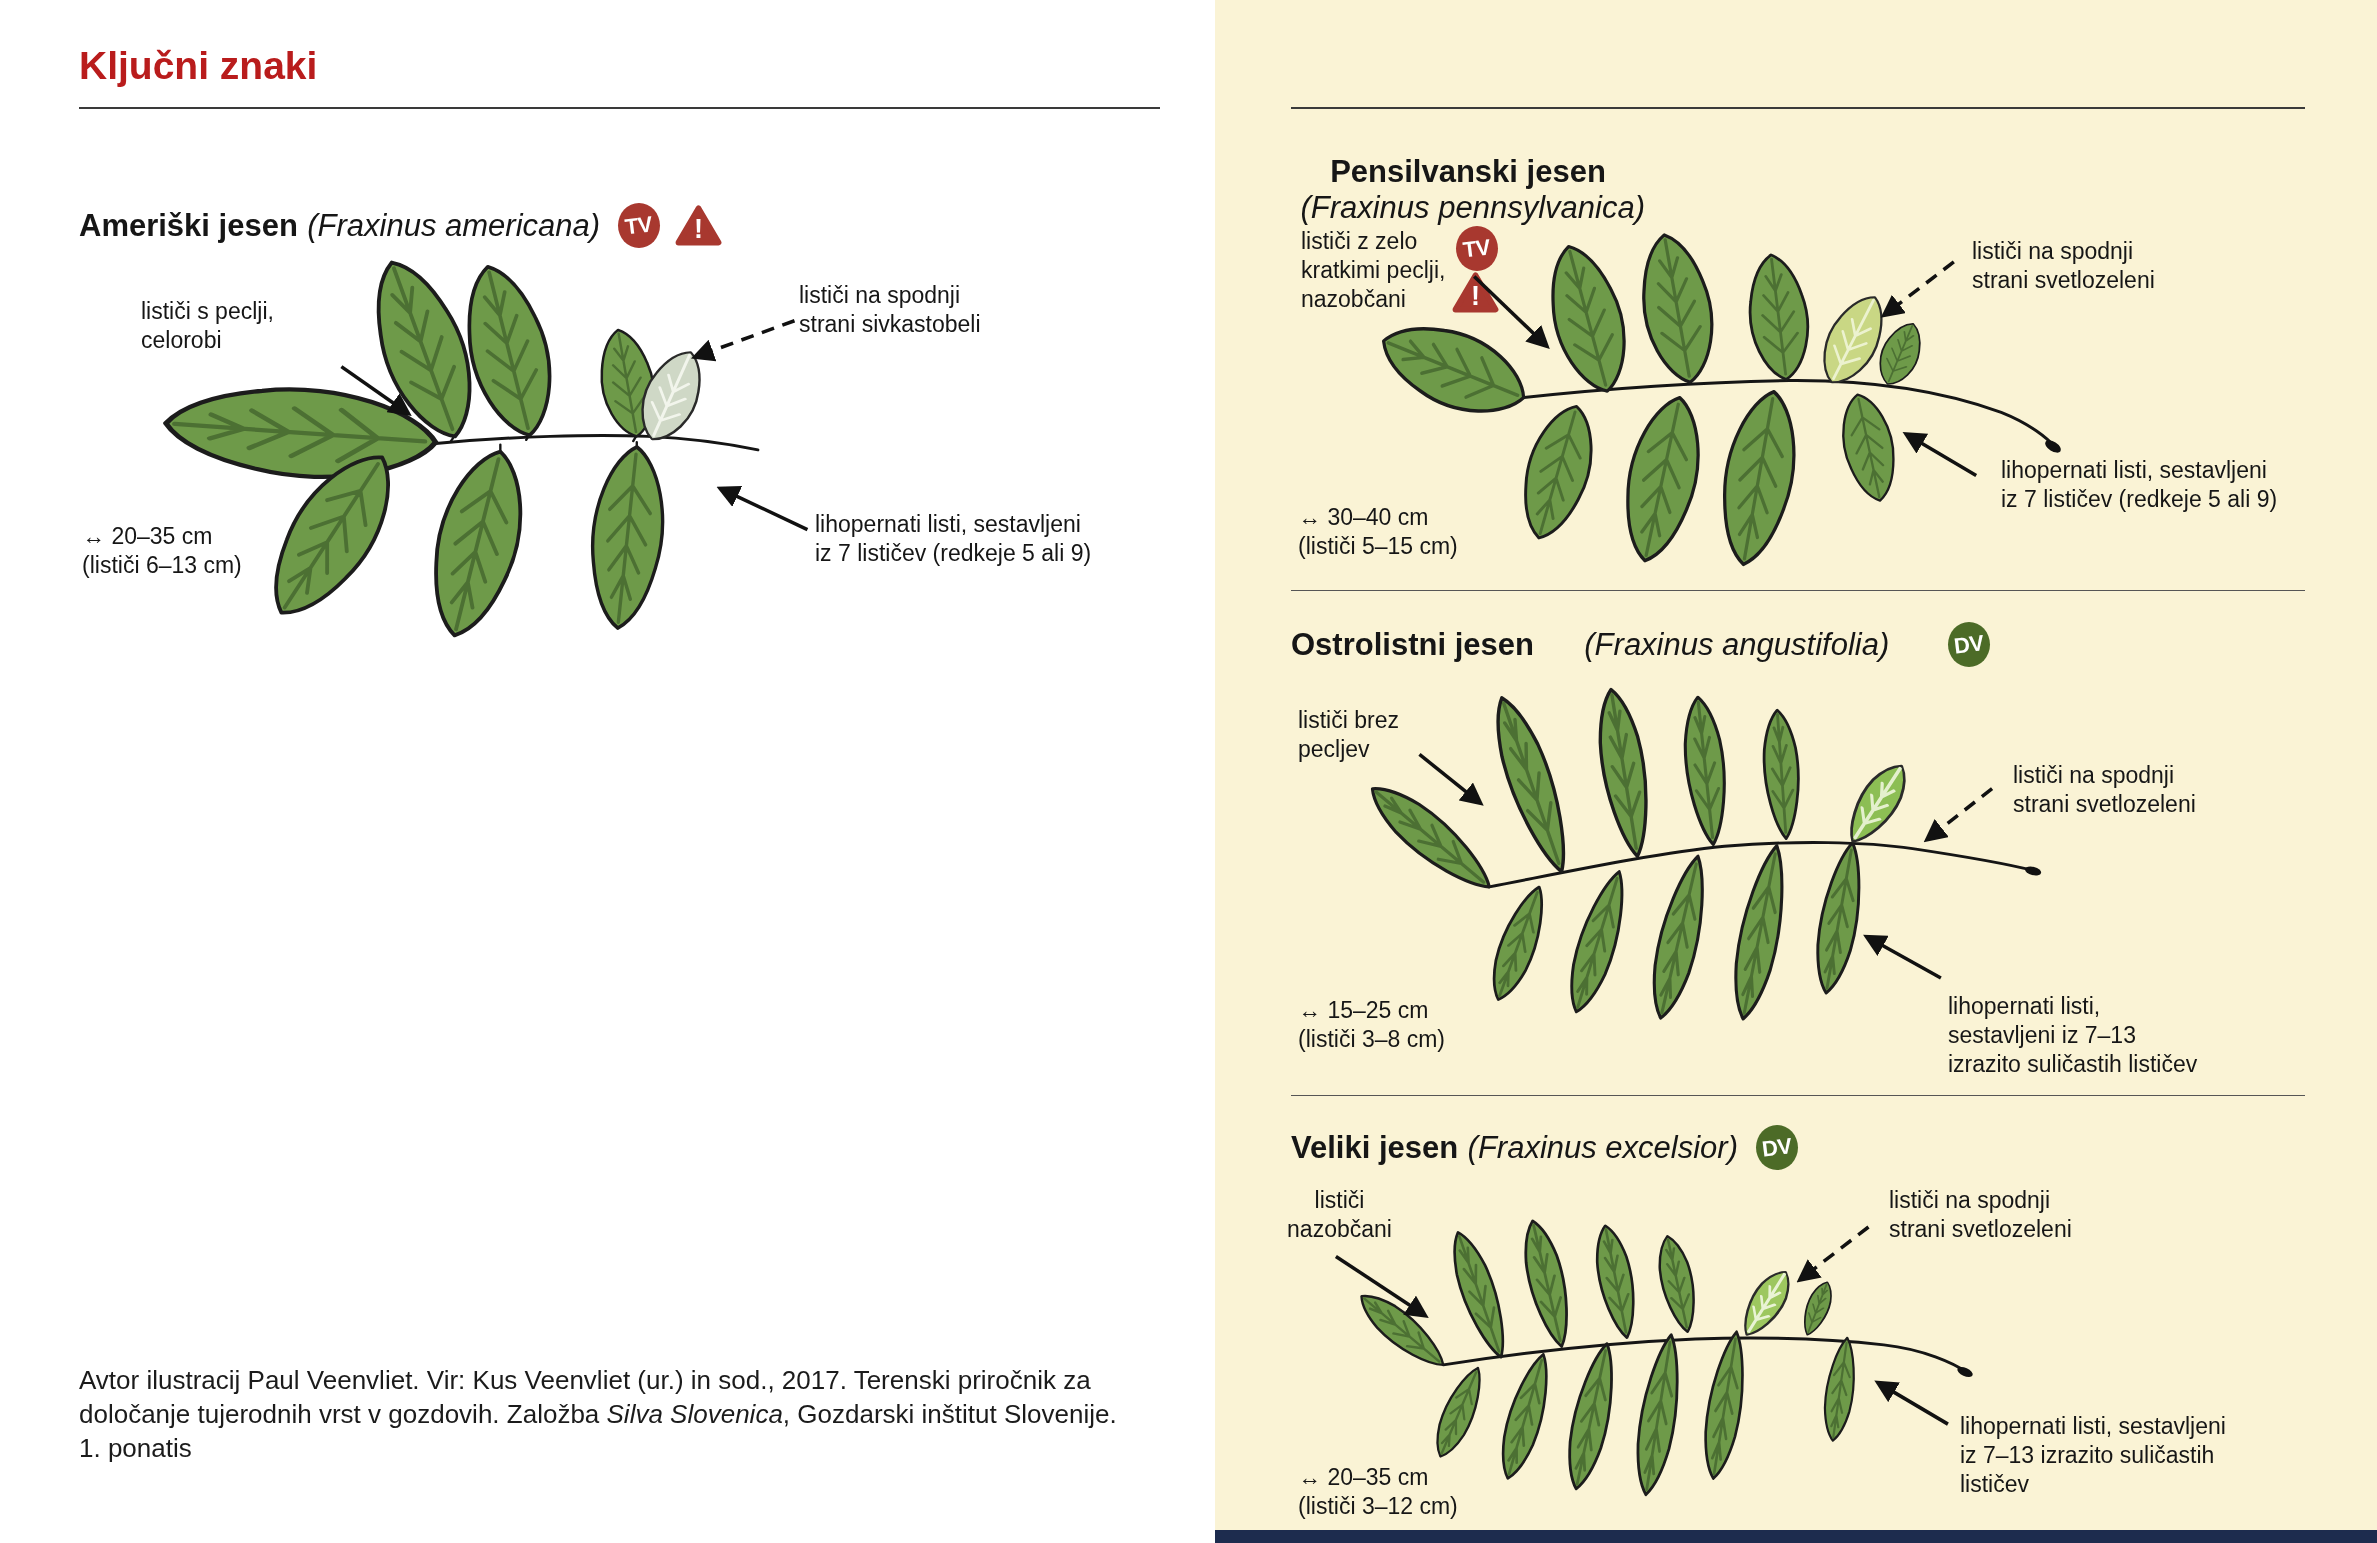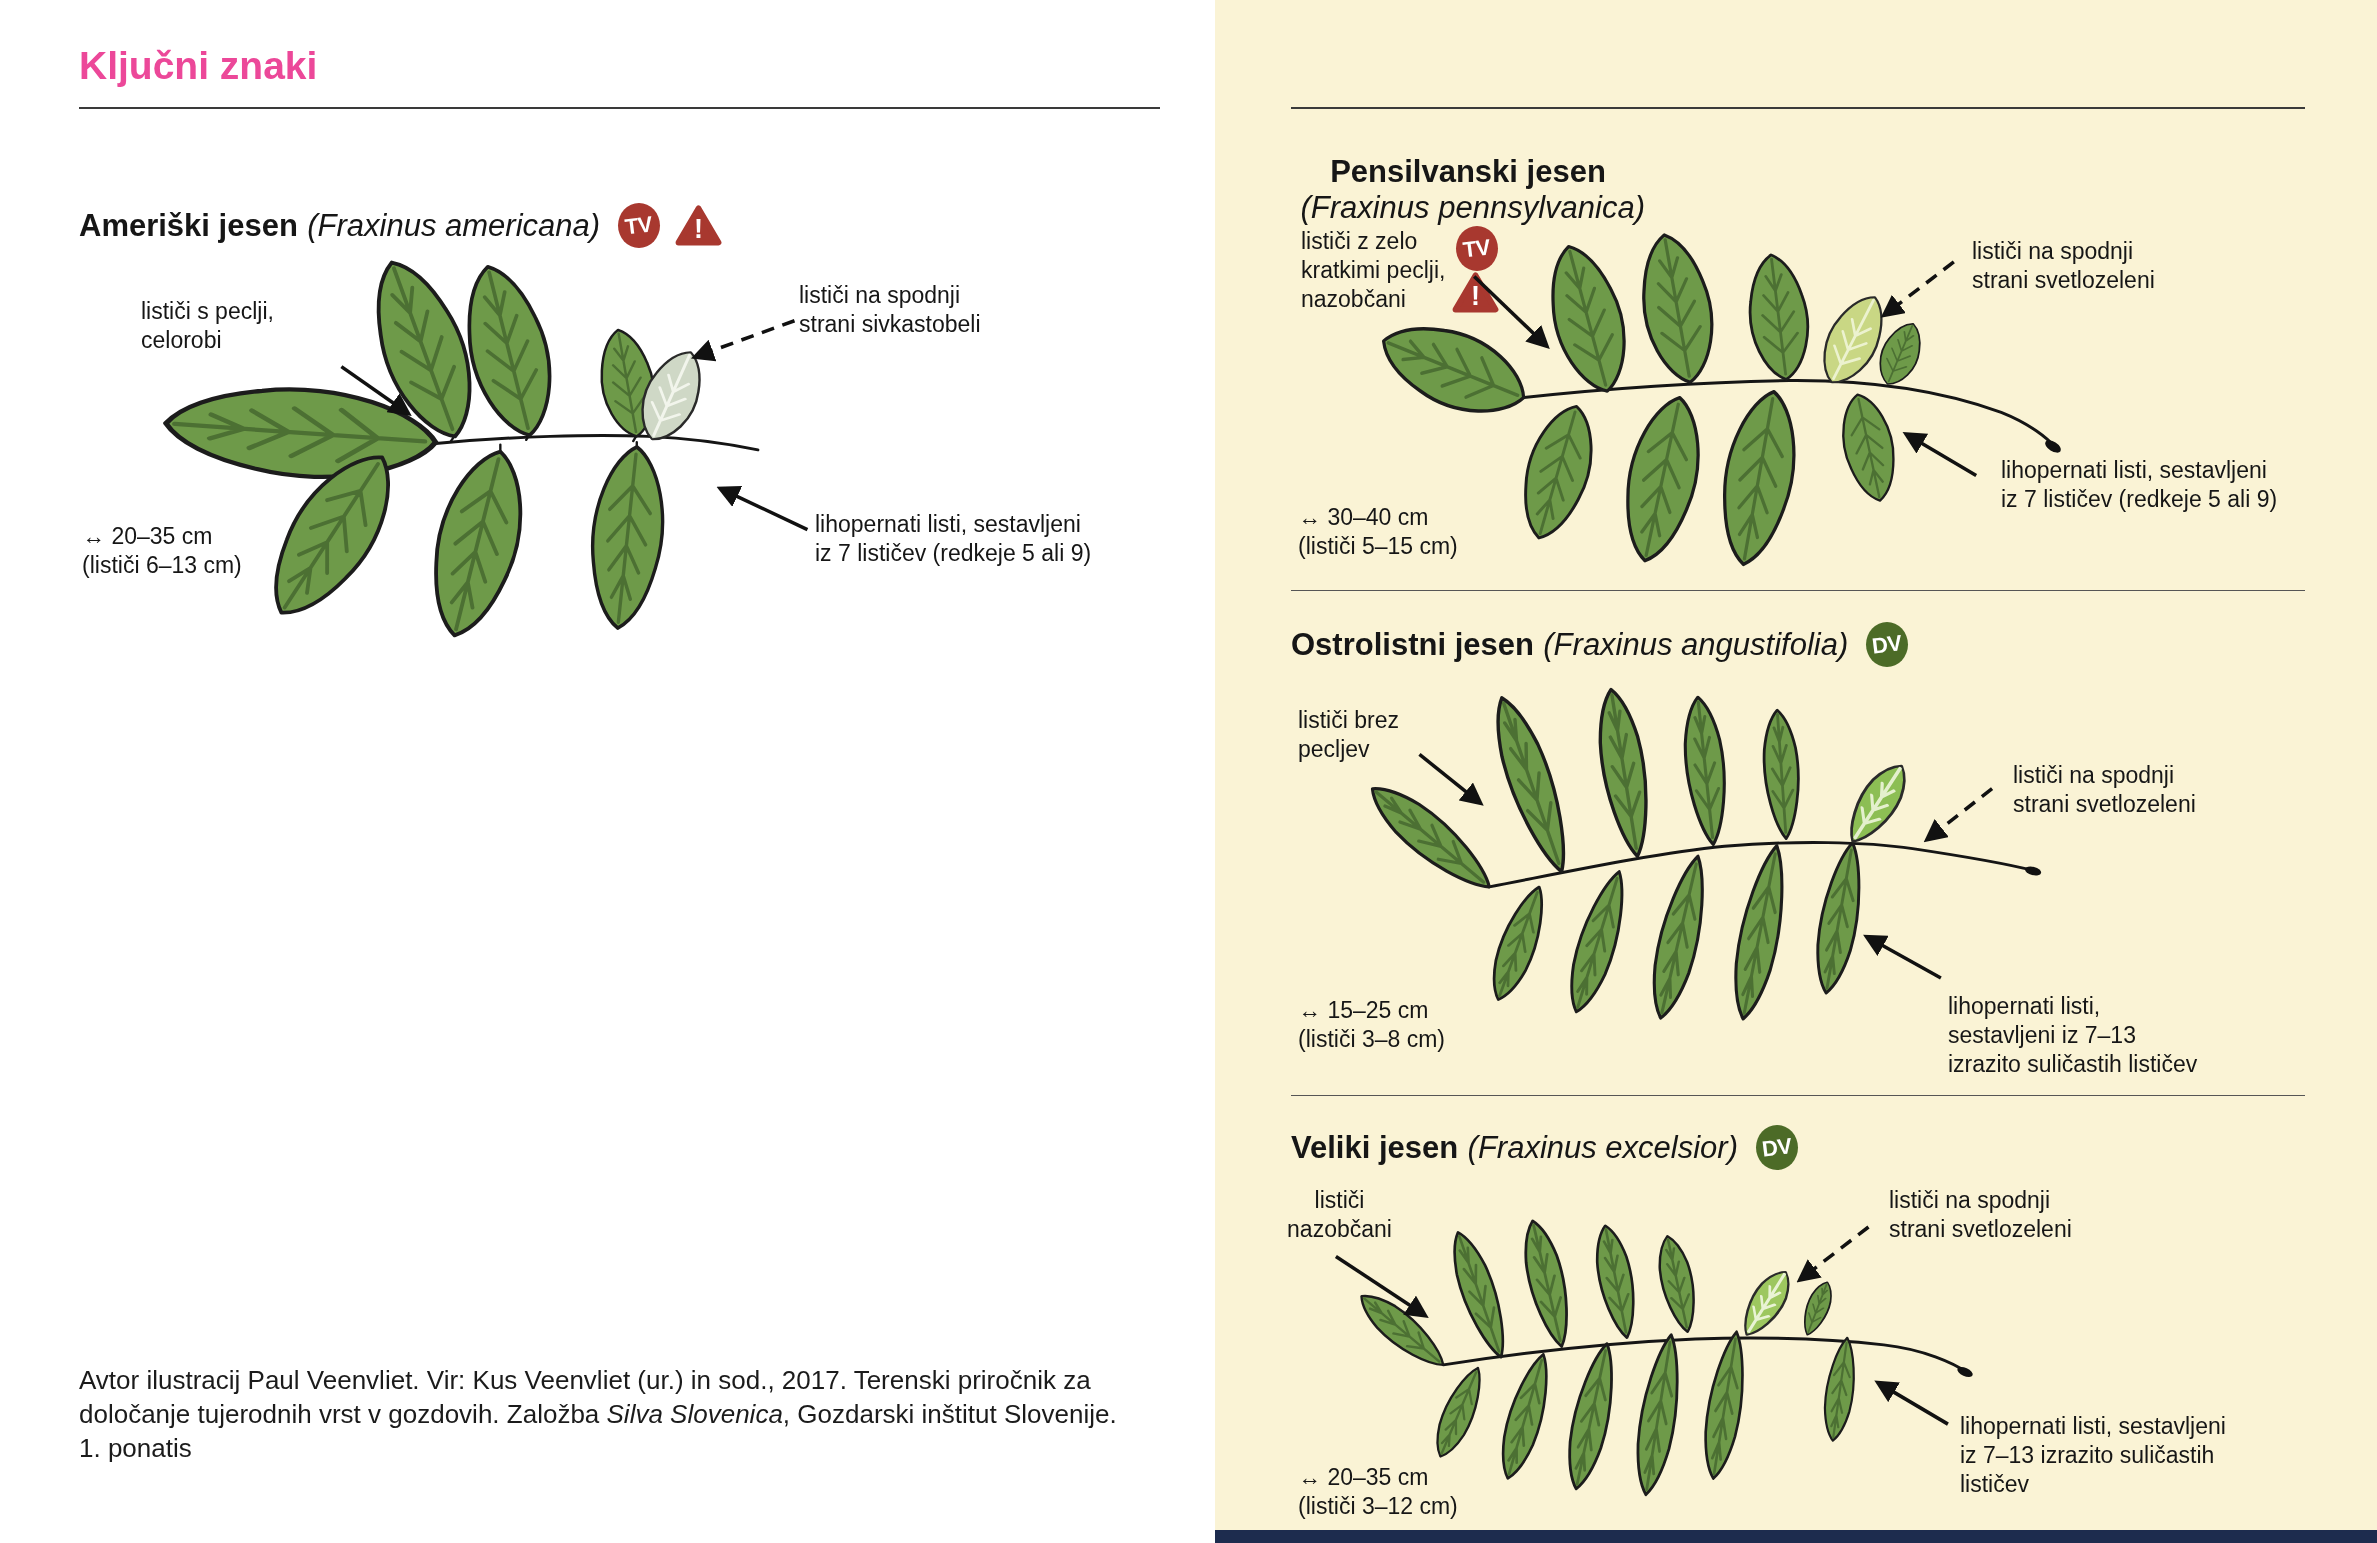--- a/index.html
+++ b/index.html
@@ -2,21 +2,21 @@
 <html style="font-size:9.4px"><head>
 <meta charset="utf-8">
 <style>
   html,body{margin:0;padding:0;background:#ffffff;}
   #page{
     position:relative;width:2377px;height:1543px;overflow:hidden;
     background:#ffffff;font-family:"Liberation Sans",sans-serif;color:#161616;
   }
   .cream-panel{position:absolute;left:1215px;top:0;width:1163px;height:1543px;background:#faf3d5;}
   .bottom-bar{position:absolute;left:1215px;top:1530px;width:1163px;height:13px;background:#1d2c4e;}
-  .panel-title{position:absolute;font-size:39px;font-weight:700;color:#ec4899;}
+  .panel-title{position:absolute;font-size:39px;font-weight:700;color:#b91c1c;}
   .title-rule{position:absolute;height:1.8px;background:#3a3a3a;}
   .section-rule{position:absolute;height:1.2px;background:#555;}
   .species-h{position:absolute;display:flex;align-items:center;font-size:31px;white-space:nowrap;}
   .sp-name{font-weight:700;}
   .sp-latin{font-style:italic;margin-left:9.4px;}
   .badge{width:42px;height:45px;border-radius:50%;background:#a8382f;color:#fff;
     display:flex;align-items:center;justify-content:center;margin-left:17.7px;flex:0 0 auto;}
   .badge span{font-weight:700;font-size:22px;transform:rotate(-7deg);letter-spacing:-0.6px;}
   .badge.dv{background:#4c6b27;}
   .warn{margin-left:15.3px;flex:0 0 auto;}
@@ -78,21 +78,21 @@
     <span class="sp-latin">(Fraxinus pennsylvanica)</span>
     <span class="badge">
         <span>TV</span>
       </span>
     <svg class="warn" width="47" height="44" viewBox="0 0 80 74" style="font-size:53px">
       <path d="M40,7 L74,65 L6,65 Z" fill="#a8382f" stroke="#a8382f" stroke-width="10" stroke-linejoin="round"></path>
       <text x="40" y="58" text-anchor="middle" class="warn-txt">!</text>
     </svg>
   </div>
 
-  <div class="species-h" style="left:1291px;top:622px;">
+  <div class="species-h" style="left:1291px;top:622px;gap:41px;">
     <span class="sp-name">Ostrolistni jesen</span>
     <span class="sp-latin">(Fraxinus angustifolia)</span>
     <span class="badge dv">
         <span>DV</span>
       </span>
   </div>
 
   <div class="species-h" style="left:1291px;top:1125px;text-align:right;">
     <span class="sp-name">Veliki jesen</span>
     <span class="sp-latin">(Fraxinus excelsior)</span>

